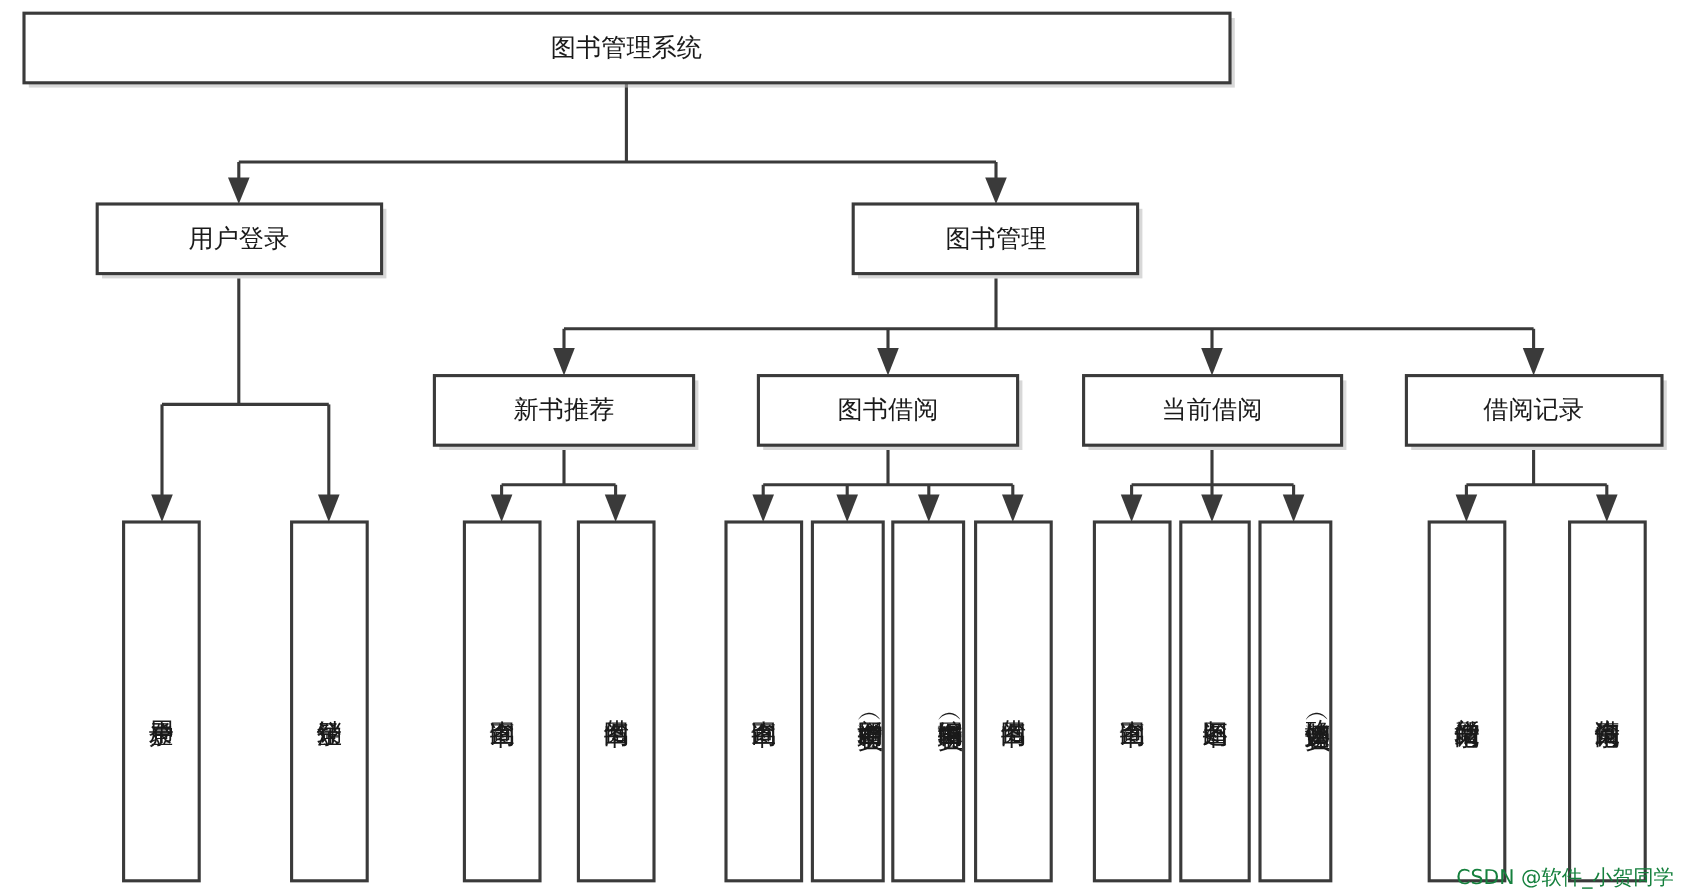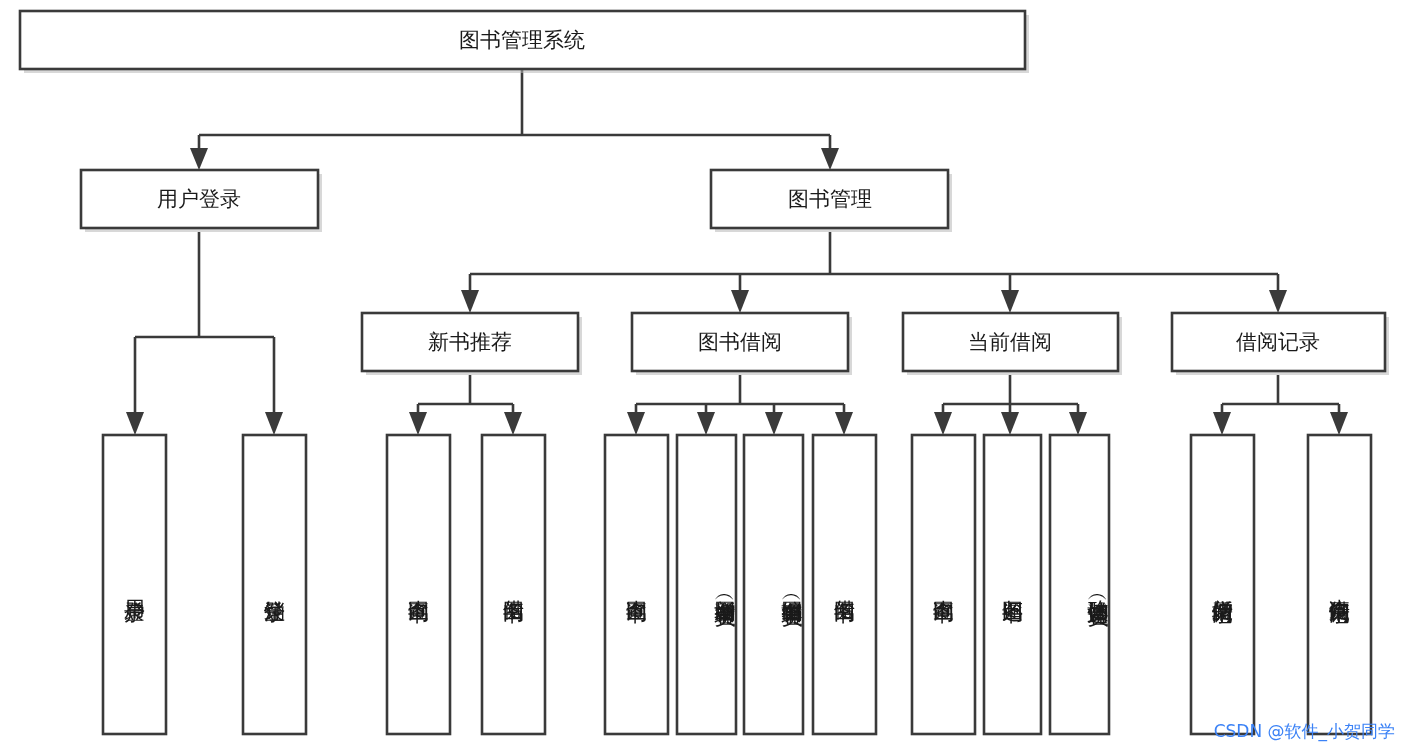--- a/index.html
+++ b/index.html
@@ -68,21 +68,21 @@
     white-space: nowrap;
     pointer-events: none;
     user-select: none;
   }
   .watermark {
     position: absolute;
     right: 10px;
     bottom: 4px;
     font-family: "DejaVu Sans", "Liberation Sans", sans-serif;
     font-size: 17px;
-    color: #3b82f6;
+    color: #15803d;
     white-space: nowrap;
     user-select: none;
   }
 </style>
 </head>
 <body>
 
 <div id="diagram-root">
 
   <svg id="flow-svg" viewBox="0 0 1405 747">

